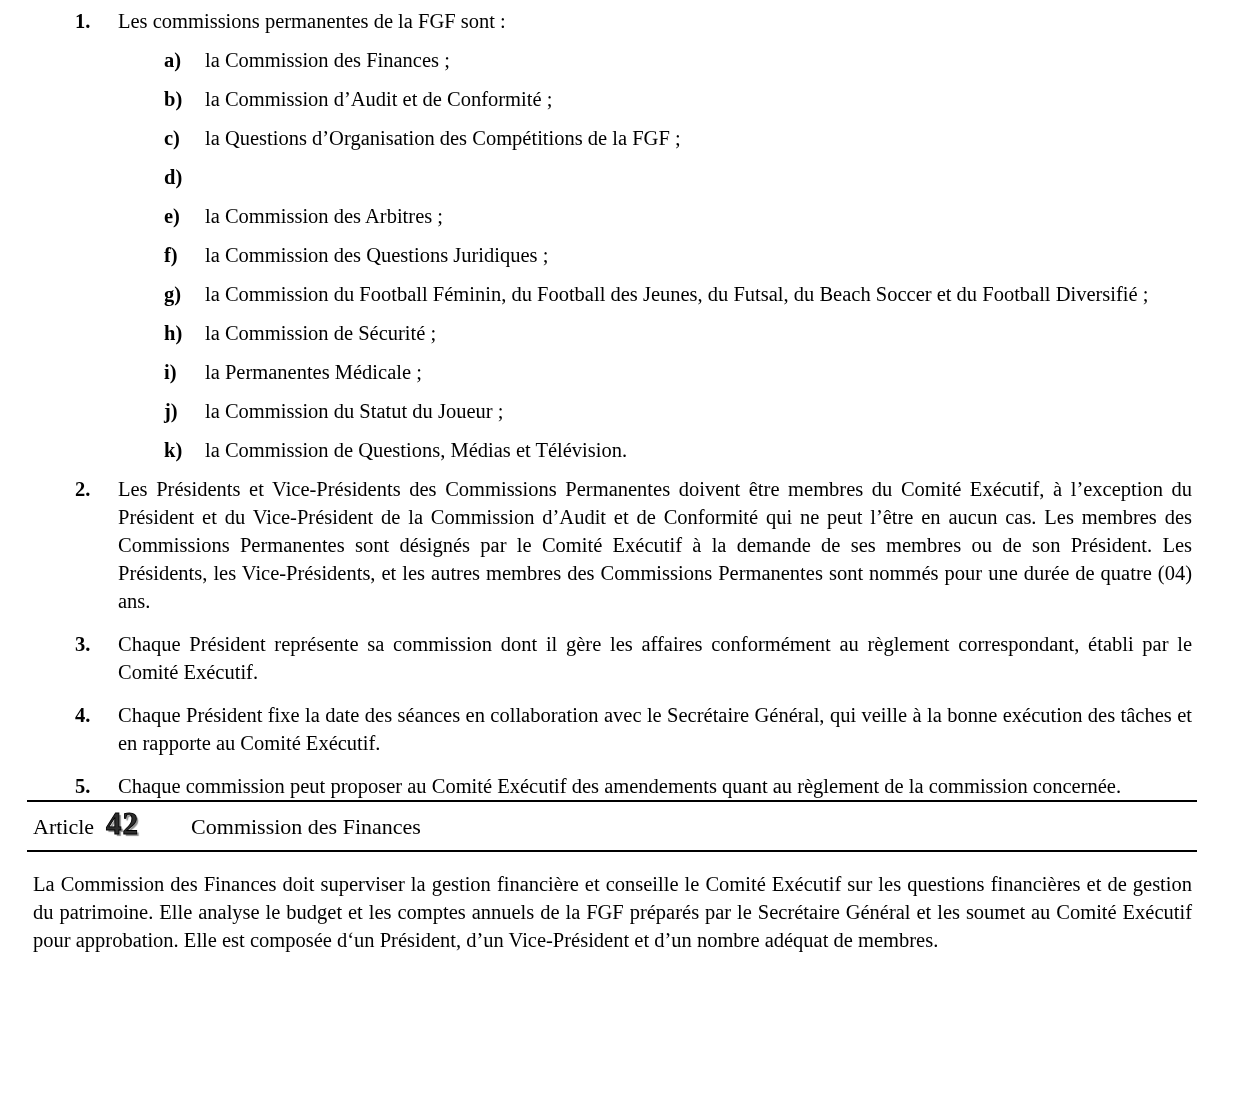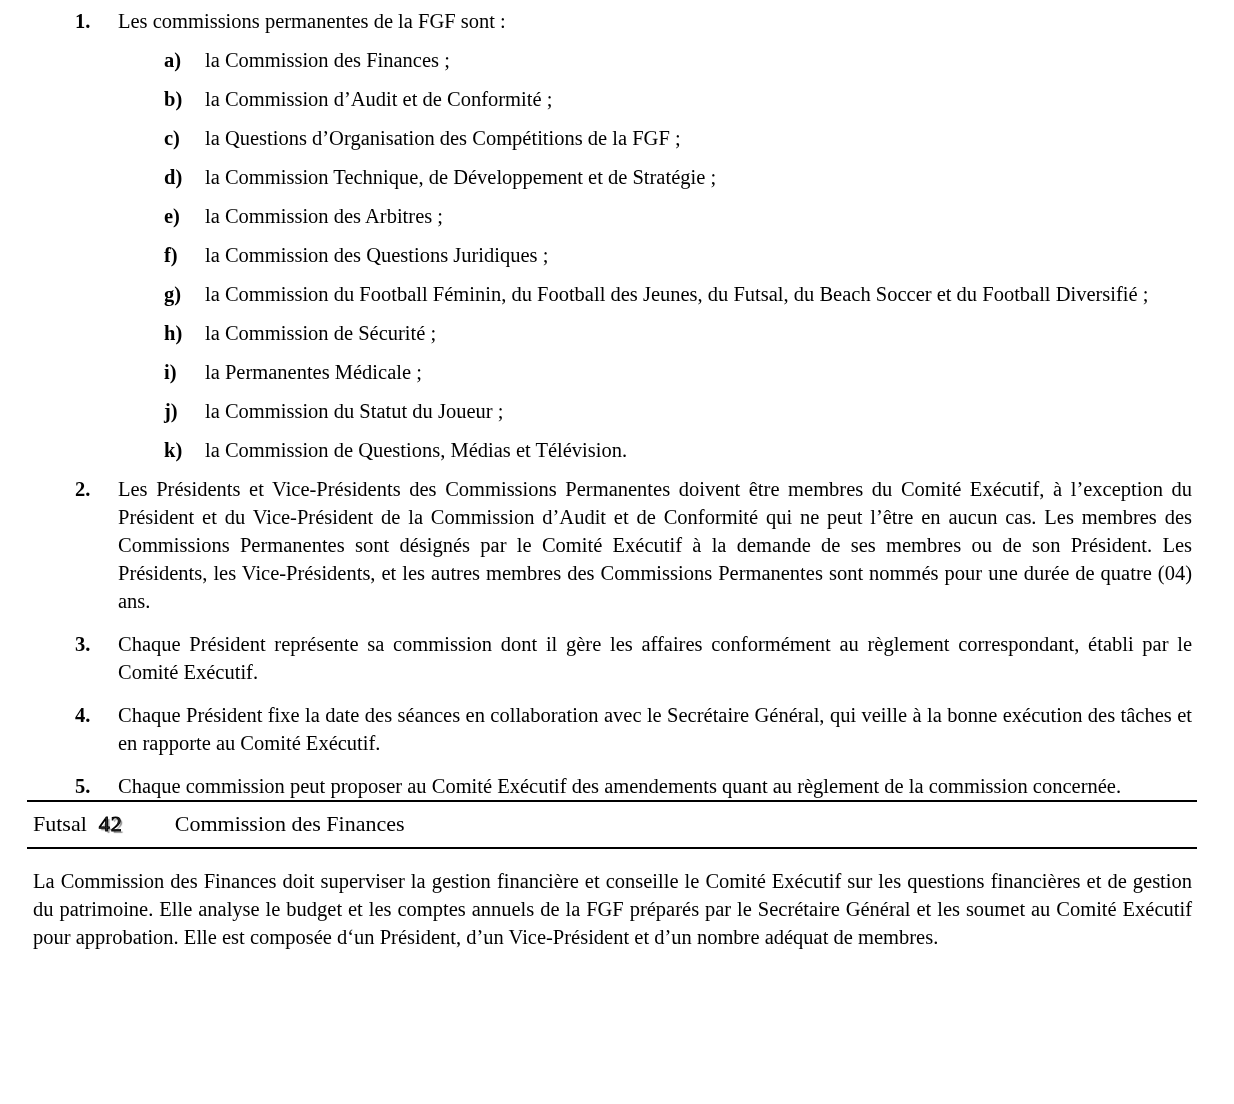--- a/index.html
+++ b/index.html
@@ -32,22 +32,22 @@
   .article-band {
     margin: 0 37px 0 27px;
     border-top: 2px solid #000;
     border-bottom: 2px solid #000;
     padding: 8px 0 9px 6px;
     display: flex;
     align-items: baseline;
   }
   .article-label { font-size: 22px; }
   .article-number {
-    font-size: 22px;
-    font-weight: 400;
+    font-size: 31px;
+    font-weight: 700;
     margin-left: 12px;
     letter-spacing: 1px;
     color: #2e2e2e;
     -webkit-text-stroke: 0.9px #000;
     text-shadow: 2px 2px 1px #8f8f8f;
   }
   .article-title { font-size: 22px; font-weight: 400; margin-left: 52px; }
 
   .body-par {
     margin: 18px 42px 0 33px;
@@ -71,21 +71,20 @@
   <div class="row l2">
     <span class="marker">b)</span>
     <div class="txt">la Commission d’Audit et de Conformité ;</div>
   </div>
   <div class="row l2">
     <span class="marker">c)</span>
     <div class="txt">la Questions d’Organisation des Compétitions de la FGF ;</div>
   </div>
   <div class="row l2">
     <span class="marker">d)</span>
-    <div class="txt">la Commission Technique, de Développement et de Stratégie ;</div>
   </div>
   <div class="row l2">
     <span class="marker">e)</span>
     <div class="txt">la Commission des Arbitres ;</div>
   </div>
   <div class="row l2">
     <span class="marker">f)</span>
     <div class="txt">la Commission des Questions Juridiques ;</div>
   </div>
   <div class="row l2">
@@ -120,20 +119,20 @@
   <div class="row l1 mb15">
     <span class="marker">4.</span>
     <div class="txt">Chaque Président fixe la date des séances en collaboration avec le Secrétaire Général, qui veille à la bonne exécution des tâches et en rapporte au Comité Exécutif.</div>
   </div>
   <div class="row l1">
     <span class="marker">5.</span>
     <div class="txt">Chaque commission peut proposer au Comité Exécutif des amendements quant au règlement de la commission concernée.</div>
   </div>
 
   <div class="article-band">
-    <span class="article-label">Futsal</span>
+    <span class="article-label">Article</span>
     <span class="article-number">42</span>
     <span class="article-title">Commission des Finances</span>
   </div>
 
   <div class="body-par">La Commission des Finances doit superviser la gestion financière et conseille le Comité Exécutif sur les questions financières et de gestion du patrimoine. Elle analyse le budget et les comptes annuels de la FGF préparés par le Secrétaire Général et les soumet au Comité Exécutif pour approbation. Elle est composée d‘un Président, d’un Vice-Président et d’un nombre adéquat de membres.</div>
 
 </div>
 
 </body></html>

